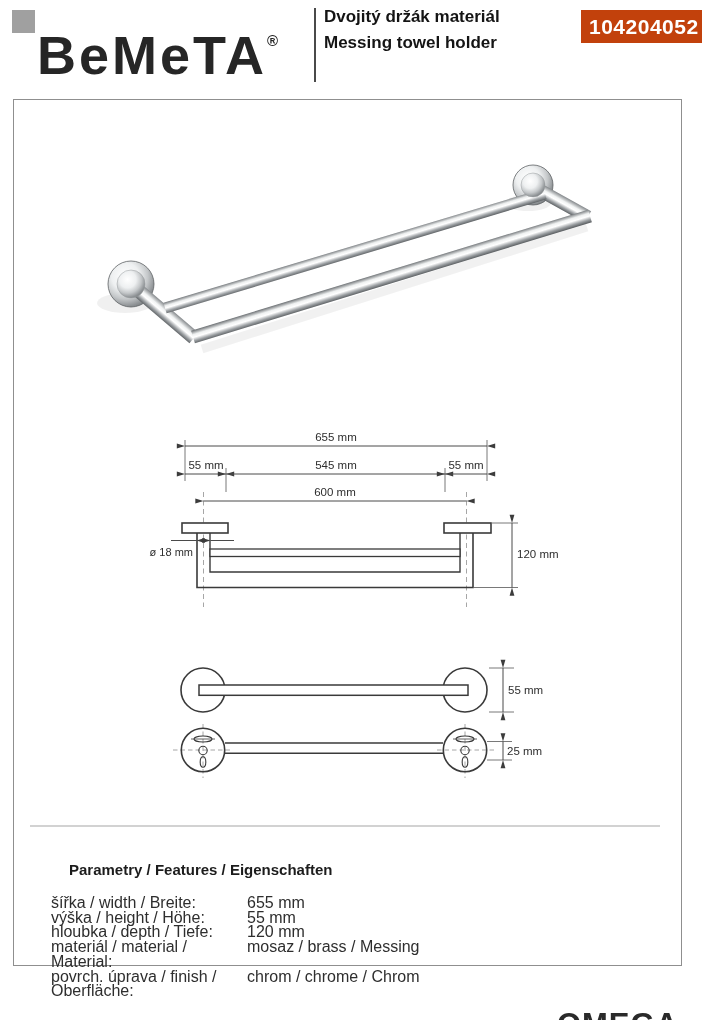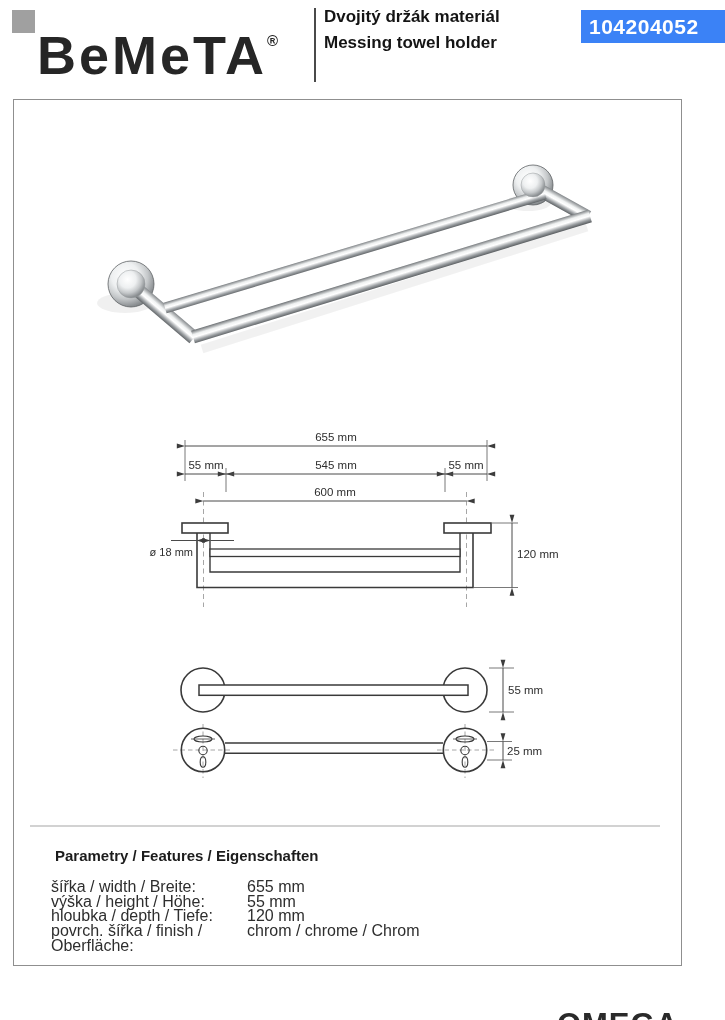--- a/index.html
+++ b/index.html
@@ -11,34 +11,34 @@
   .logo-square{position:absolute;left:12px;top:10px;width:23px;height:23px;background:#a0a0a0;}
   .brand{
     position:absolute;left:37px;top:5px;font-size:54px;font-weight:bold;color:#262626;
     letter-spacing:3px;line-height:72px;
   }
   .brand sup{font-size:15px;font-weight:bold;vertical-align:28px;letter-spacing:0;}
   .header-divider{position:absolute;left:314px;top:8px;width:2px;height:74px;background:#4a4a4a;}
   .titles{position:absolute;left:324px;top:4px;}
   .titles div{font-size:17px;font-weight:bold;color:#141414;line-height:26px;white-space:nowrap;}
   .code-box{
-    position:absolute;left:581px;top:10px;width:145px;height:33px;background:#3b82f6;
+    position:absolute;left:581px;top:10px;width:121px;height:33px;background:#c2410c;
     color:#ffffff;font-size:21px;font-weight:bold;line-height:33px;padding-left:8px;
     box-sizing:border-box;letter-spacing:0.5px;
   }
   
   .main-box{
     position:absolute;left:13px;top:99px;width:667px;height:865px;
     border:1.5px solid #8f8f8f;background:#fff;
   }
   .sheet-svg{position:absolute;left:13px;top:99px;}
   .section-divider{position:absolute;left:30px;top:825px;width:630px;height:2px;background:#d2d2d2;}
   
   .params{position:absolute;left:51px;top:844px;width:560px;}
-  .params h3{margin:4px;font-size:15px;font-weight:bold;color:#1c1c1c;line-height:16px;}
+  .params h3{margin:18px;font-size:15px;font-weight:bold;color:#1c1c1c;line-height:16px;}
   .param-rows{margin-top:16px;}
   .param-row{display:flex;font-size:16px;line-height:14.7px;color:#2e2e2e;}
   .param-label{width:196px;}
   .param-value{flex:1;}
   
   .series{
     position:absolute;right:46px;top:970px;font-size:31px;font-weight:bold;
     color:#2a2a2a;letter-spacing:1px;margin-top:37px;
   }
 </style>
@@ -214,19 +214,23 @@
     </div>
     <div class="param-row">
       <span class="param-label">výška / height / Höhe:</span>
       <span class="param-value">55 mm</span>
     </div>
     <div class="param-row">
       <span class="param-label">hloubka / depth / Tiefe:</span>
       <span class="param-value">120 mm</span>
     </div>
     <div class="param-row">
-      <span class="param-label">povrch. šířka / finish / Oberfläche:</span>
+      <span class="param-label">materiál / material / Material:</span>
+      <span class="param-value">mosaz / brass / Messing</span>
+    </div>
+    <div class="param-row">
+      <span class="param-label">povrch. úprava / finish / Oberfläche:</span>
       <span class="param-value">chrom / chrome / Chrom</span>
     </div>
   </div>
 </div>
 
 <div class="series">OMEGA</div>
 
 </body></html>

